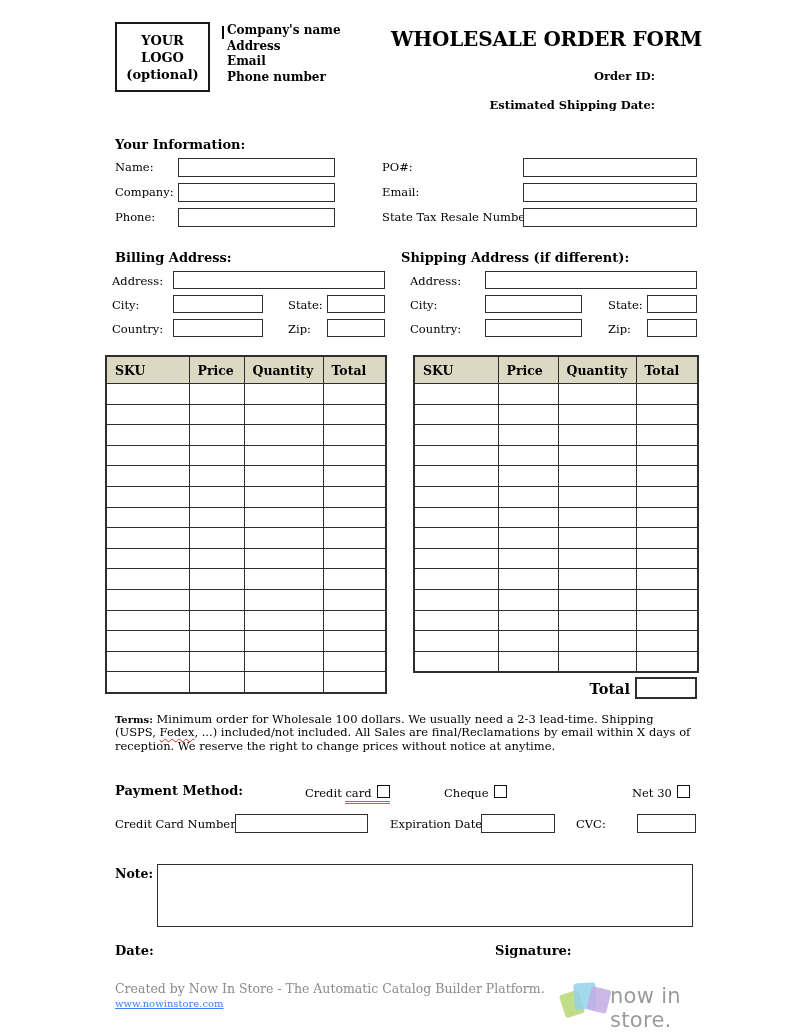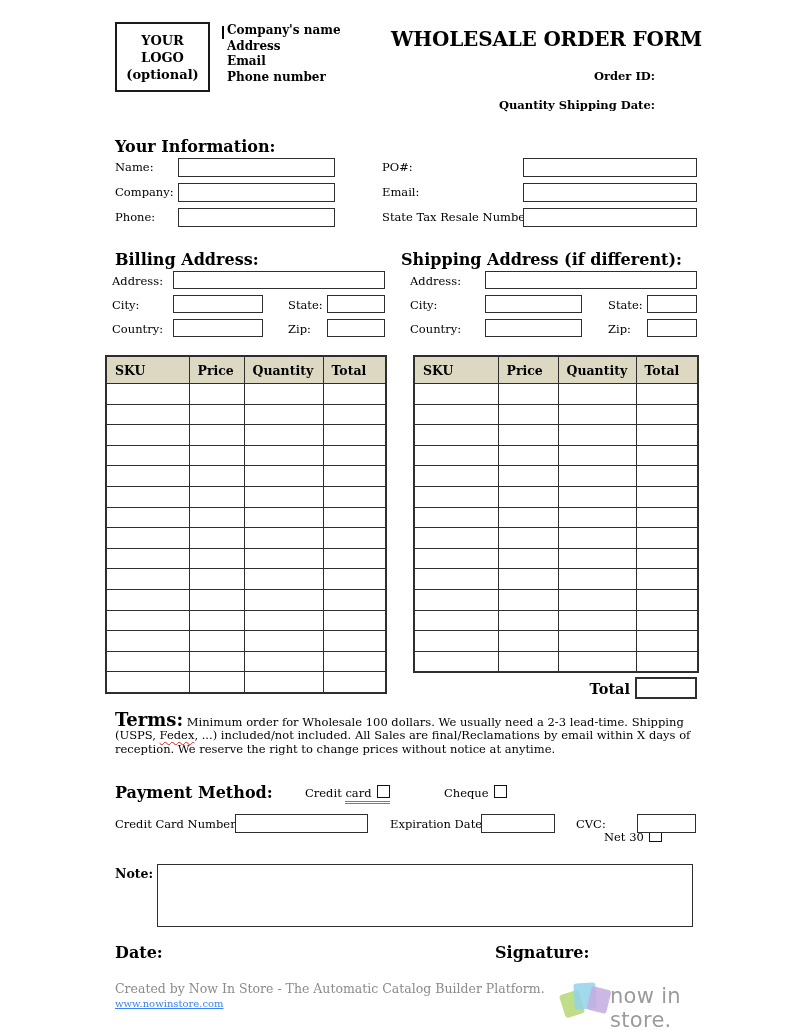--- a/index.html
+++ b/index.html
@@ -10,38 +10,38 @@
   
   .logo-box{left:115px;top:22px;width:95px;height:70px;border:2px solid #1a1a1a;
             display:flex;flex-direction:column;justify-content:center;align-items:center;
             font-weight:bold;font-size:13px;line-height:17px;text-align:center;box-sizing:border-box;}
   .text-cursor{left:222px;top:26px;width:1.5px;height:13px;background:#000;}
   .company-block{left:227px;top:23px;font-weight:bold;font-size:12px;line-height:15.5px;}
   .form-title{right:98px;top:27px;font-weight:bold;font-size:20px;letter-spacing:-0.2px;}
   .order-id{right:145px;top:69px;font-weight:bold;font-size:11.5px;}
   .est-ship{right:145px;top:98px;font-weight:bold;font-size:11.5px;}
 
-  .h2{font-weight:bold;font-size:16px;}
+  .h2{font-weight:bold;font-size:13px;}
   .lbl{font-size:11.5px;line-height:19px;white-space:nowrap;}
   input.box{position:absolute;border:1.5px solid #2e2e2e;background:#fff;height:19px;
             box-sizing:border-box;padding:0 4px;font:inherit;font-size:11.5px;border-radius:0;}
 
   
   .otable{border-collapse:collapse;table-layout:fixed;}
   .otable th{background:#ddd8c2;border:1px solid #2e2e2e;height:26px;
              font-size:12.5px;font-weight:bold;text-align:left;padding:0 0 0 8px;}
   .otable td{border:1px solid #2e2e2e;height:19.6px;padding:0;}
   .otable{border:2px solid #2e2e2e;}
   .total-row{display:flex;justify-content:flex-end;align-items:center;margin-top:4px;gap:5px;}
   .total-label{font-weight:bold;font-size:14.5px;}
   .total-box{width:58px;height:18px;border:2px solid #2e2e2e;background:#fff;}
 
   
   .terms{left:115px;top:713px;width:578px;font-size:11.5px;line-height:13.4px;}
-  .terms .tl{font-weight:bold;font-size:18px;}
+  .terms .tl{font-weight:bold;font-size:10px;}
   .misspell{text-decoration:underline wavy #cc2a1d;text-decoration-thickness:1px;
             text-underline-offset:2px;text-decoration-skip-ink:none;}
 
   
   .checkbox{display:inline-block;width:11px;height:11px;border:1.5px solid #111;
             background:#fff;margin-left:5px;position:relative;top:1px;}
   .grammar{border-bottom:3px double #5b7be0;padding-bottom:1px;}
   .pay-lbl{font-size:11.5px;white-space:nowrap;}
 
   textarea.note-box{position:absolute;left:157px;top:864px;width:536px;height:63px;
@@ -70,21 +70,21 @@
   </div>
   <div class="abs text-cursor"></div>
   <div class="abs form-title">WHOLESALE ORDER FORM</div>
   <div class="abs company-block">
     <div>Company's name</div>
     <div>Address</div>
     <div>Email</div>
     <div>Phone number</div>
   </div>
   <div class="abs order-id">Order ID:</div>
-  <div class="abs est-ship">Quantity Shipping Date:</div>
+  <div class="abs est-ship">Estimated Shipping Date:</div>
 
   <div class="abs h2" style="left:115px;top:137px;">Your Information:</div>
 
   <div class="abs lbl" style="left:115px;top:158px;">Name:</div>
   <input class="box" style="left: 178px; top: 158px; width: 157px;">
   <div class="abs lbl" style="left:115px;top:183px;">Company:</div>
   <input class="box" style="left: 178px; top: 183px; width: 157px;">
   <div class="abs lbl" style="left:115px;top:208px;">Phone:</div>
   <input class="box" style="left: 178px; top: 208px; width: 157px;">
 
@@ -343,21 +343,21 @@
     <span class="tl">Terms:</span><span> Minimum order for Wholesale 100 dollars. We usually need a 2-3 lead-time. Shipping (USPS, </span><span class="misspell">Fedex</span><span>, ...) included/not included. All Sales are final/Reclamations by email within X days of reception. We reserve the right to change prices without notice at anytime.</span>
   </p>
 
   <div class="abs h2" style="left:115px;top:783px;">Payment Method:</div>
   <div class="abs pay-lbl" style="left:305px;top:784px;">
     <span>Credit </span><span class="grammar"><span>card</span><span class="checkbox"></span></span>
   </div>
   <div class="abs pay-lbl" style="left:444px;top:784px;">
     <span>Cheque</span><span class="checkbox"></span>
   </div>
-  <div class="abs pay-lbl" style="left:604px;top:784px;margin-top:44px;">
+  <div class="abs pay-lbl" style="left:632px;top:784px;">
     <span>Net 30</span><span class="checkbox"></span>
   </div>
 
   <div class="abs lbl" style="left:115px;top:815px;">Credit Card Number:</div>
   <input class="box" style="left: 235px; top: 814px; width: 133px;">
   <div class="abs lbl" style="left:390px;top:815px;">Expiration Date:</div>
   <input class="box" style="left: 481px; top: 814px; width: 74px;">
   <div class="abs lbl" style="left:576px;top:815px;">CVC:</div>
   <input class="box" style="left: 637px; top: 814px; width: 59px;">
 

